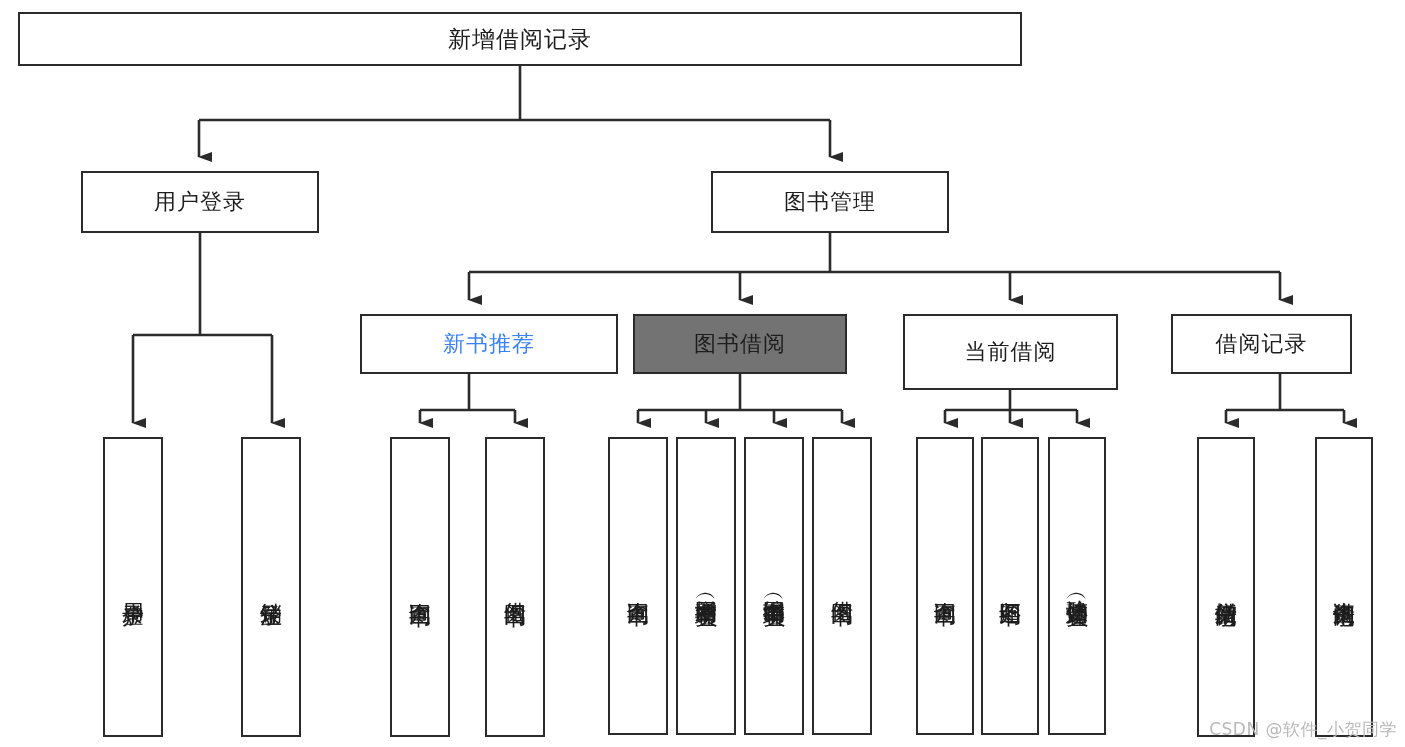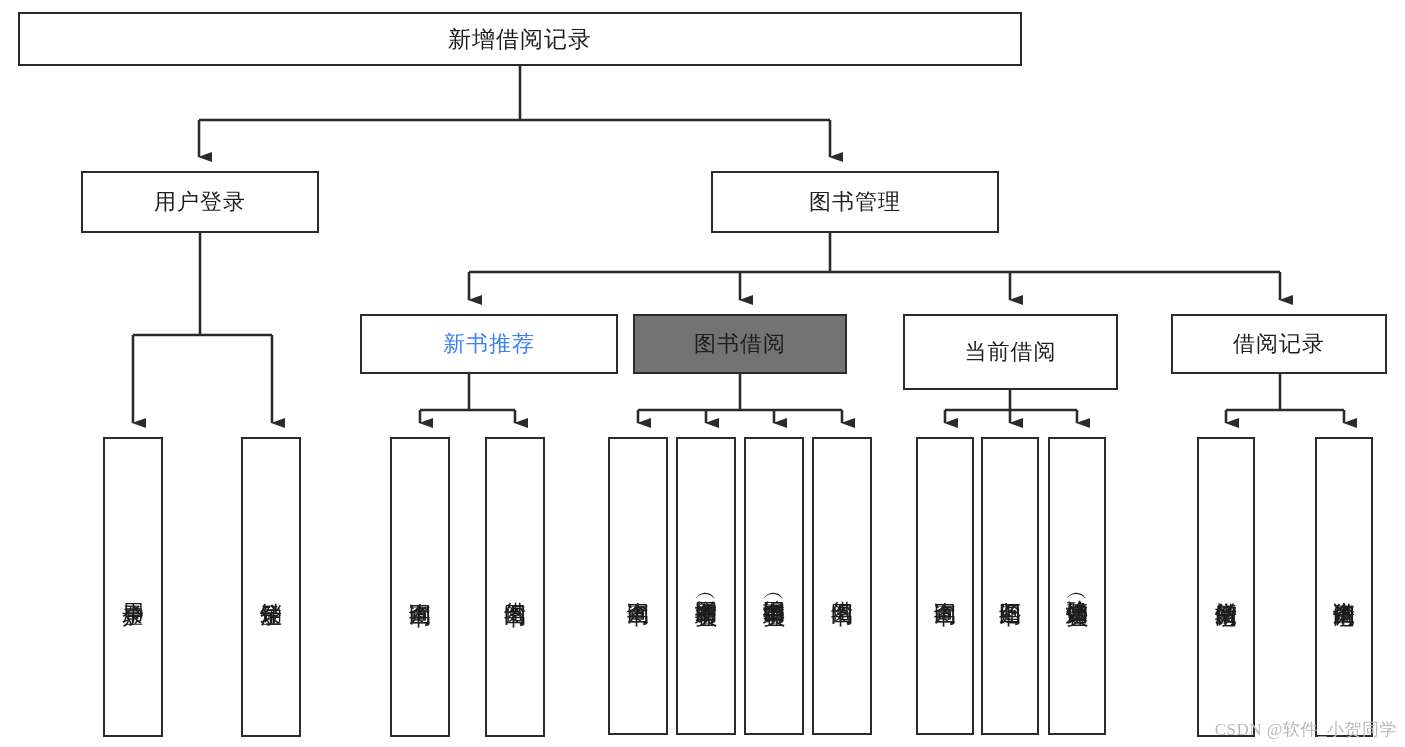--- a/index.html
+++ b/index.html
@@ -118,26 +118,26 @@
       <path d="M 1280 374 L 1280 410"></path>
       <path d="M 1226 410 L 1344 410"></path>
       <path d="M 1226 410 L 1226 423" marker-end="url(#arrow)"></path>
       <path d="M 1344 410 L 1344 423" marker-end="url(#arrow)"></path>
     </g>
   </svg>
 
   <div class="node h root" style="left: 18px; top: 12px; width: 1004px; height: 54px; border-color: rgb(43, 43, 43); background: rgb(255, 255, 255); color: rgb(29, 29, 29);">新增借阅记录</div>
 
   <div class="node h" style="left: 81px; top: 171px; width: 238px; height: 62px; border-color: rgb(43, 43, 43); background: rgb(255, 255, 255); color: rgb(29, 29, 29);">用户登录</div>
-  <div class="node h" style="left: 711px; top: 171px; width: 288px; height: 62px; border-color: rgb(43, 43, 43); background: rgb(255, 255, 255); color: rgb(29, 29, 29);">图书管理</div>
+  <div class="node h" style="left: 711px; top: 171px; width: 238px; height: 62px; border-color: rgb(43, 43, 43); background: rgb(255, 255, 255); color: rgb(29, 29, 29);">图书管理</div>
 
   <div class="node h" style="left: 360px; top: 314px; width: 258px; height: 60px; border-color: rgb(43, 43, 43); background: rgb(255, 255, 255); color: #3b82f6;">新书推荐</div>
   <div class="node h" style="left: 633px; top: 314px; width: 214px; height: 60px; border-color: rgb(43, 43, 43); background: #737373; color: rgb(29, 29, 29);">图书借阅</div>
   <div class="node h" style="left: 903px; top: 314px; width: 215px; height: 76px; border-color: rgb(43, 43, 43); background: rgb(255, 255, 255); color: rgb(29, 29, 29);">当前借阅</div>
-  <div class="node h" style="left: 1171px; top: 314px; width: 216px; height: 60px; border-color: rgb(43, 43, 43); background: rgb(255, 255, 255); color: rgb(29, 29, 29);">借阅记录</div>
+  <div class="node h" style="left: 1171px; top: 314px; width: 181px; height: 60px; border-color: rgb(43, 43, 43); background: rgb(255, 255, 255); color: rgb(29, 29, 29);">借阅记录</div>
 
   <div class="node v" style="left: 103px; top: 437px; width: 60px; height: 300px; border-color: rgb(43, 43, 43); background: rgb(255, 255, 255); color: rgb(29, 29, 29);">
     <span class="vtext">用户登录</span>
   </div>
   <div class="node v" style="left: 241px; top: 437px; width: 60px; height: 300px; border-color: rgb(43, 43, 43); background: rgb(255, 255, 255); color: rgb(29, 29, 29);">
     <span class="vtext">注销登录</span>
   </div>
   <div class="node v" style="left: 390px; top: 437px; width: 60px; height: 300px; border-color: rgb(43, 43, 43); background: rgb(255, 255, 255); color: rgb(29, 29, 29);">
     <span class="vtext">查询图书</span>
   </div>
@@ -165,14 +165,14 @@
   <div class="node v" style="left: 1048px; top: 437px; width: 58px; height: 298px; border-color: rgb(43, 43, 43); background: rgb(255, 255, 255); color: rgb(29, 29, 29);">
     <span class="vtext">确认归还（管理员）</span>
   </div>
   <div class="node v" style="left: 1197px; top: 437px; width: 58px; height: 300px; border-color: rgb(43, 43, 43); background: rgb(255, 255, 255); color: rgb(29, 29, 29);">
     <span class="vtext">新增借阅记录</span>
   </div>
   <div class="node v" style="left: 1315px; top: 437px; width: 58px; height: 300px; border-color: rgb(43, 43, 43); background: rgb(255, 255, 255); color: rgb(29, 29, 29);">
     <span class="vtext">查询借阅记录</span>
   </div>
 
-  <div class="watermark" style="color: rgb(185, 185, 185); font-family: Liberation Serif, serif;">CSDN @软件_小贺同学</div>
+  <div class="watermark" style="color: rgb(185, 185, 185);">CSDN @软件_小贺同学</div>
 </div>
 
 </body></html>

